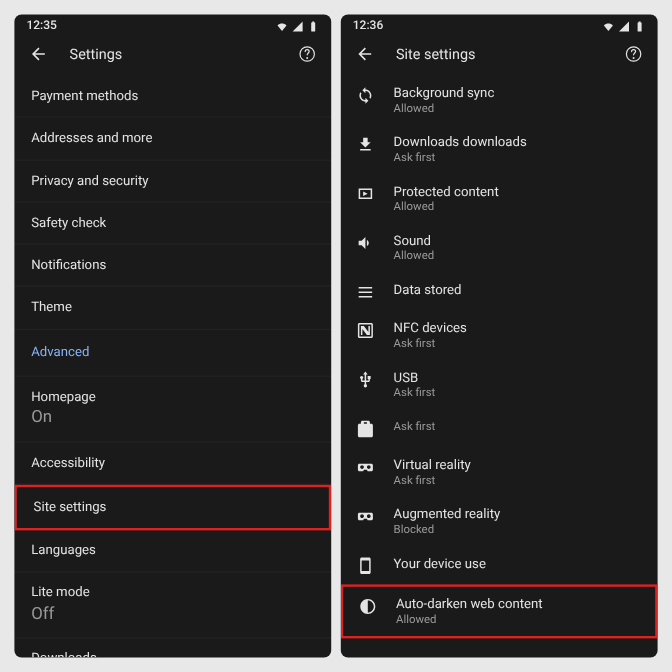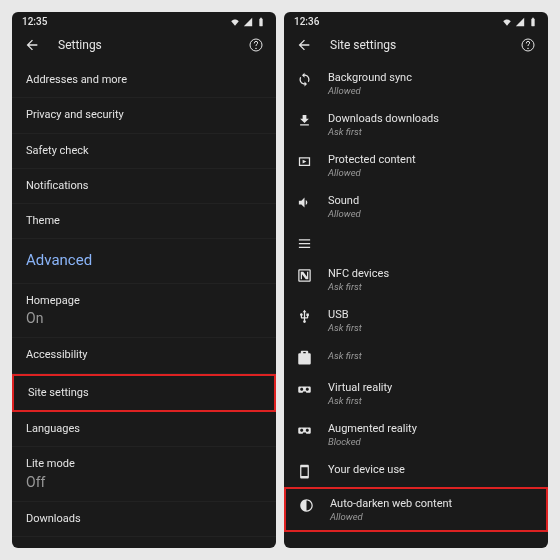--- a/index.html
+++ b/index.html
@@ -44,35 +44,35 @@
   .header .help svg { width: 16px; height: 16px; fill: none; stroke:#e4e4e4; stroke-width:1.5; }
   .list { flex: 1; overflow: hidden; }
   .row {
     padding: 10px 14px;
     border-bottom: 1px solid rgba(255,255,255,0.04);
     font-size: 11px;
     line-height: 1.3;
     position: relative;
   }
   .row .sub { color: #9a9a9a; font-size: 14px; margin-top: 1px; }
-  .row.advanced { color: #8ab4f8; font-size: 15px; padding: 12px 14px; }
+  .row.advanced { color: #8ab4f8; font-size: 11px; padding: 12px 14px; }
   .row.highlight { border: 2px solid #d22; }
   
   .row2 {
     display: flex;
     align-items: flex-start;
     gap: 16px;
     padding: 8px 14px 8px 12px;
     position: relative;
   }
   .row2 .icn { width: 16px; height: 16px; display:flex; align-items:center; justify-content:center; flex-shrink:0;}
   .row2 .icn svg { width: 15px; height: 15px; fill: #e4e4e4; }
   .row2 .txt { flex:1; }
   .row2 .label { font-size: 11px; }
-  .row2 .sub { color: #9a9a9a; font-size: 9.5px; margin-top: 1px; font-style: italic; }
+  .row2 .sub { color: #9a9a9a; font-size: 9.5px; margin-top: 1px; }
   .row2.highlight { border: 2px solid #d22; }
 </style>
 </head>
 <body>
 
 <div class="phone">
   <div class="status-bar">
     <span>12:35</span>
     <span class="status-icons">
       <svg viewBox="0 0 24 24">
@@ -96,20 +96,23 @@
     <span class="help">
       <svg viewBox="0 0 24 24">
           <circle cx="12" cy="12" r="9"></circle>
           <path d="M9.5 9a2.5 2.5 0 015 0c0 1.5-2.5 2-2.5 4" stroke-linecap="round"></path>
           <circle cx="12" cy="17" r="0.5" fill="#e4e4e4"></circle>
         </svg>
     </span>
   </div>
   <div class="list" id="left-list">
       <div class="row">
+        <div>Payment methods</div>
+      </div>
+      <div class="row">
         <div>Addresses and more</div>
       </div>
       <div class="row">
         <div>Privacy and security</div>
       </div>
       <div class="row">
         <div>Safety check</div>
       </div>
       <div class="row">
         <div>Notifications</div>
@@ -217,20 +220,23 @@
           <div class="label">Sound</div>
           <div class="sub">Allowed</div>
         </div>
       </div>
       <div class="row2">
         <span class="icn">
           <svg viewBox="0 0 24 24">
             <path d="M3 5h18v2H3V5zm0 6h18v2H3v-2zm0 6h18v2H3v-2z"></path>
           </svg>
         </span>
+        <div class="txt">
+          <div class="label">Data stored</div>
+        </div>
       </div>
       <div class="row2">
         <span class="icn">
           <svg viewBox="0 0 24 24">
             <path d="M20 2H4c-1.1 0-2 .9-2 2v16c0 1.1.9 2 2 2h16c1.1 0 2-.9 2-2V4c0-1.1-.9-2-2-2zm0 18H4V4h16v16zM18 6h-2v8l-6-8H6v12h2v-8l6 8h4V6z"></path>
           </svg>
         </span>
         <div class="txt">
           <div class="label">NFC devices</div>
           <div class="sub">Ask first</div>

